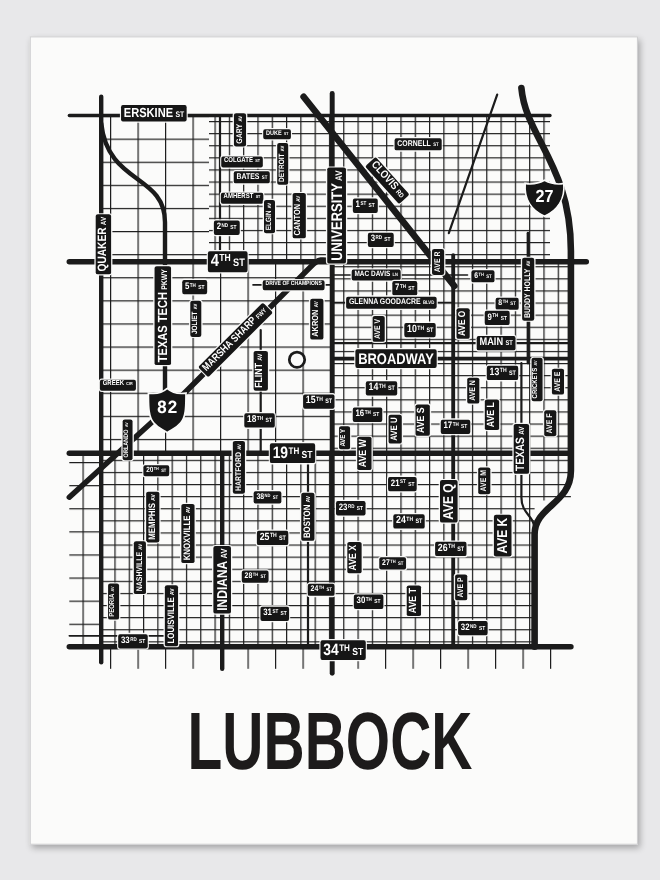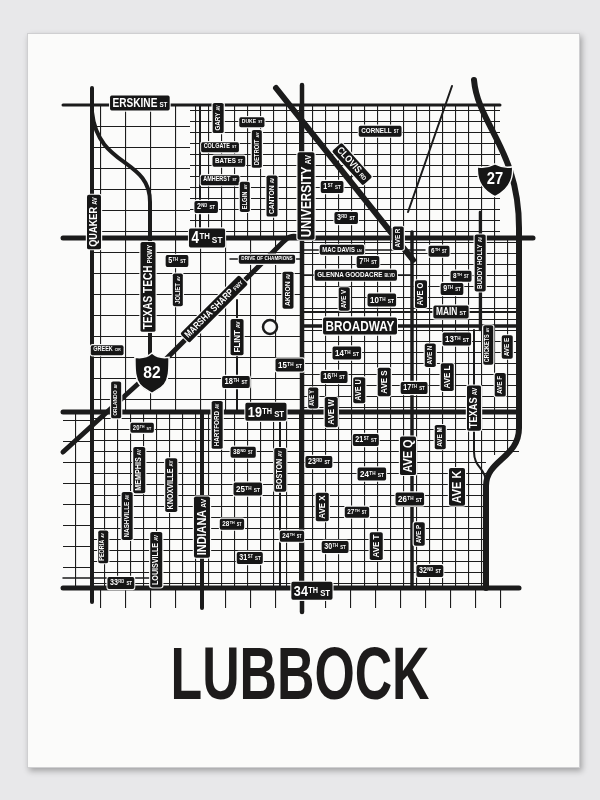--- a/index.html
+++ b/index.html
@@ -156,21 +156,21 @@
       <div class="lbl" style="left: 408px; top: 456px; font-size: 13px; transform: translate(-50%, -50%) rotate(-90deg) scaleX(0.84);"><span class="m">AVE Q</span></div>
       <div class="lbl" style="left: 440px; top: 437px; font-size: 7.5px; transform: translate(-50%, -50%) rotate(-90deg) scaleX(0.84);"><span class="m">AVE M</span></div>
       <div class="lbl" style="left: 457px; top: 487px; font-size: 13px; transform: translate(-50%, -50%) rotate(-90deg) scaleX(0.84);"><span class="m">AVE K</span></div>
       <div class="lbl" style="left: 322px; top: 507px; font-size: 9.5px; transform: translate(-50%, -50%) rotate(-90deg) scaleX(0.84);"><span class="m">AVE X</span></div>
       <div class="lbl" style="left: 419px; top: 534px; font-size: 7.5px; transform: translate(-50%, -50%) rotate(-90deg) scaleX(0.84);"><span class="m">AVE P</span></div>
       <div class="lbl" style="left: 376px; top: 546px; font-size: 9.5px; transform: translate(-50%, -50%) rotate(-90deg) scaleX(0.84);"><span class="m">AVE T</span></div>
       <div class="lbl" style="left: 352px; top: 164px; font-size: 10px; transform: translate(-50%, -50%) rotate(48deg) scaleX(0.84);"><span class="m">CLOVIS</span><span class="sf">RD</span></div>
       <div class="lbl" style="left: 214px; top: 309px; font-size: 9.5px; transform: translate(-50%, -50%) rotate(-45deg) scaleX(0.84);"><span class="m">MARSHA SHARP</span><span class="sf">FWY</span></div>
     </div>
 
-  <div class="shield" style="left:152px;top:373px;">
+  <div class="shield" style="left:152px;top:373px;font-family:Liberation Mono, monospace;">
     <svg viewBox="0 0 40 44">
       <path d="M20,1 C15,5.5 8,6.5 2,5.5 C2.2,16 1.5,27 7,34 C11.5,39.5 16,40.5 20,43.5 C24,40.5 28.5,39.5 33,34 C38.5,27 37.8,16 38,5.5 C32,6.5 25,5.5 20,1 Z" fill="#161616" stroke="#fbfbfa" stroke-width="1.6"></path>
     </svg>
     <span class="shield-num">82</span>
   </div>
 
   <div class="shield" style="left:495px;top:180px;height:38px;">
     <svg viewBox="0 0 40 38">
       <path d="M20,2 C26,5.2 33,6.2 38.5,5 C39.5,18 34,30 20,36.5 C6,30 0.5,18 1.5,5 C7,6.2 14,5.2 20,2 Z" fill="#161616" stroke="#fbfbfa" stroke-width="1.6"></path>
     </svg>

